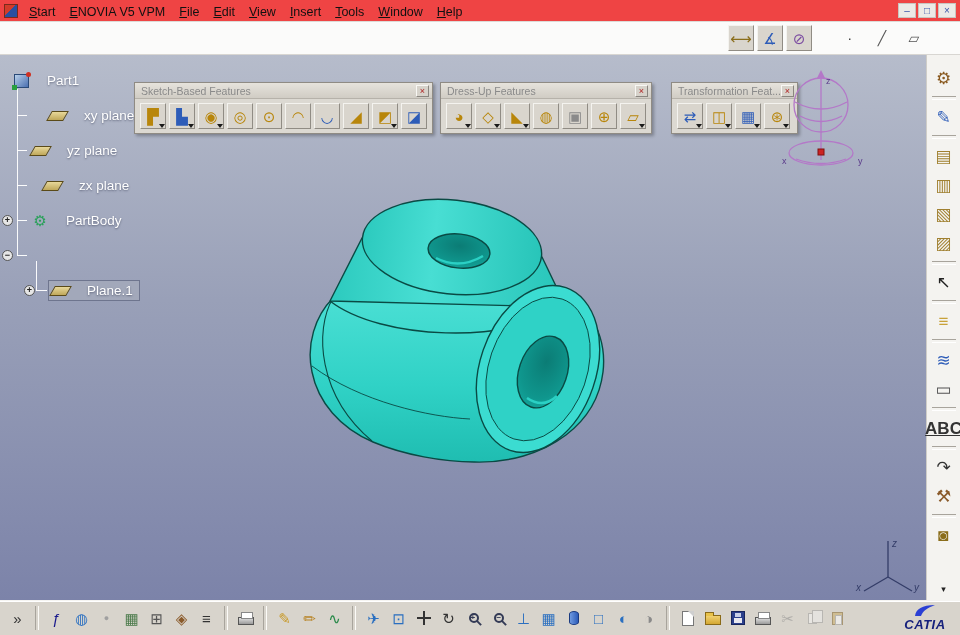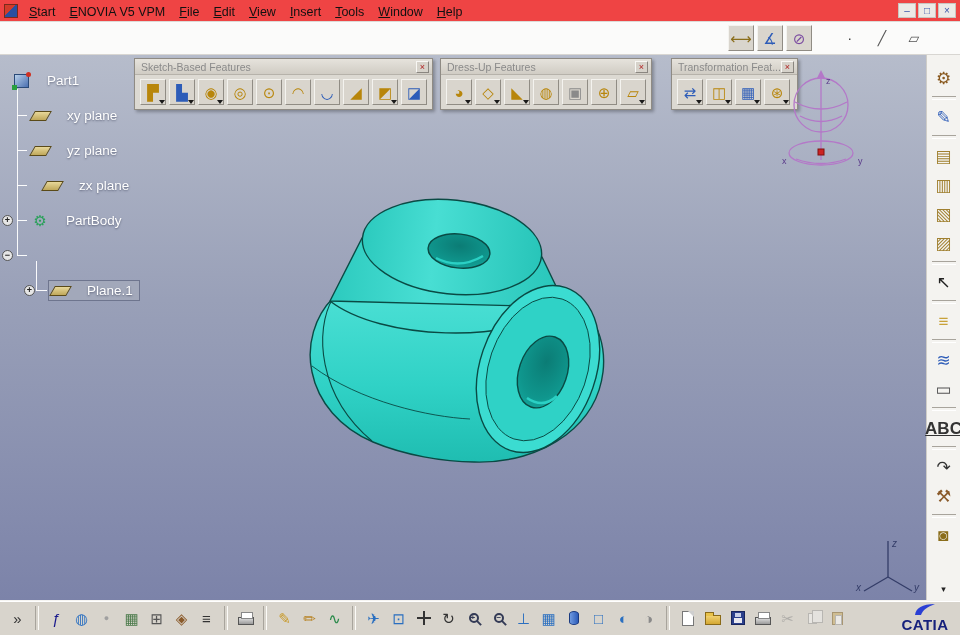--- a/index.html
+++ b/index.html
@@ -45,21 +45,21 @@
   .ticon-part::before { content:""; position:absolute; left:-3px; bottom:-3px; width:5px; height:5px; background:#2aa040; }
   .ticon-plane { width:17px; height:10px; background:linear-gradient(#e8d89a,#c0a85a); border:1px solid #5a4a18; transform:skewX(-30deg); }
   .ticon-gear { width:16px; height:16px; font-size:15px; color:#2aa05a; }
   .ticon-geoset { width:14px; height:14px; }
   .ticon-geoset::before, .ticon-geoset::after { content:""; position:absolute; left:6px; top:0; width:2px; height:14px; background:#d8a020; }
   .ticon-geoset::before { transform:rotate(45deg); }
   .ticon-geoset::after  { transform:rotate(-45deg); }
 
   
   .palette { position:absolute; background:#d8d4cc; border:1px solid #8f8b84;
-             box-shadow:2px 2px 3px rgba(0,0,0,.28); z-index:20; }
+             box-shadow:2px 2px 3px rgba(0,0,0,.28); z-index:20;margin-top:24px; }
   #palettes .palette:nth-of-type(1) { left:134px; top:58px; }
   #palettes .palette:nth-of-type(2) { left:440px; top:58px; }
   #palettes .palette:nth-of-type(3) { left:671px; top:58px; }
   .palette-title { height:16px; display:flex; align-items:center; padding:0 3px 0 6px;
                    background:linear-gradient(#e6e3dc,#d0ccc4); border-bottom:1px solid #b6b2aa;
                    font-size:10.5px; color:#8a8a8a; white-space:nowrap; }
   .palette-close { margin-left:auto; width:13px; height:12px; background:#d6d2ca;
                    border:1px solid; border-color:#f8f7f4 #8a8680 #8a8680 #f8f7f4;
                    color:#b02020; font-size:9px; line-height:10px; text-align:center; }
   .palette-icons { display:flex; align-items:center; padding:4px 5px; gap:3px; background:#dcd9d2; }
@@ -83,21 +83,21 @@
   .rt-overflow { margin-top:auto; margin-bottom:6px; font-size:9px; color:#222; }
 
   
   #bottom-toolbar { position:absolute; left:0; bottom:0; width:960px; height:35px; background:#d8d4cc;
                     border-top:1px solid #f5f4f1; box-shadow:inset 0 1px 0 #fff;
                     display:flex; align-items:center; padding:0 5px; z-index:35; }
   .bt-btn { position:relative; width:25px; height:25px; flex:0 0 auto;
             display:flex; align-items:center; justify-content:center; }
   .bsep { width:4px; height:24px; border-left:1px solid #a8a49c; border-right:1px solid #fcfbf8; margin:0 5px; flex:0 0 auto; }
   .catia-logo { margin-left:auto; display:flex; flex-direction:column; align-items:center; width:56px; padding-right:4px; }
-  .catia-text { font-size:15px; font-weight:700; color:#16217c; letter-spacing:.5px; }
+  .catia-text { font-size:13px; font-weight:700; font-style:italic; color:#16217c; letter-spacing:.5px; }
 
   
   .shape { position:relative; display:block; }
   .shape-page { width:12px; height:15px; background:#fff; border:1px solid #777; }
   .shape-page::before { content:""; position:absolute; top:-1px; right:-1px; width:0; height:0;
                         border:3px solid; border-color:#cfcfcf #cfcfcf transparent transparent; }
   .shape-folder { width:16px; height:10px; background:linear-gradient(#f0d070,#d4a832); border:1px solid #8a6a18; margin-top:4px; }
   .shape-folder::before { content:""; position:absolute; top:-4px; left:-1px; width:7px; height:3px;
                           background:#e8c24a; border:1px solid #8a6a18; border-bottom:none; }
   .shape-floppy { width:14px; height:14px; background:#2b3f8c; border:1px solid #18255c; }
@@ -205,21 +205,21 @@
     <div class="tl" style="left:17px;top:157px;width:10px;height:1px;"></div>
     <div class="tl" style="left:17px;top:192px;width:10px;height:1px;"></div>
     <div class="tl" style="left:36px;top:198px;width:1px;height:30px;"></div>
     <div class="tl" style="left:36px;top:227px;width:11px;height:1px;"></div>
   <div class="tree-row" style="padding-left: 10px;">
         <span class="chip">
           <span class="ticon ticon-part"></span>
           <span class="tree-label">Part1</span>
         </span>
       </div>
-      <div class="tree-row" style="padding-left: 28px;">
+      <div class="tree-row" style="padding-left: 45px;">
         <span class="chip">
           <span class="ticon ticon-plane"></span>
           <span class="tree-label">xy plane</span>
         </span>
       </div>
       <div class="tree-row" style="padding-left: 28px;">
         <span class="chip">
           <span class="ticon ticon-plane"></span>
           <span class="tree-label">yz plane</span>
         </span>

